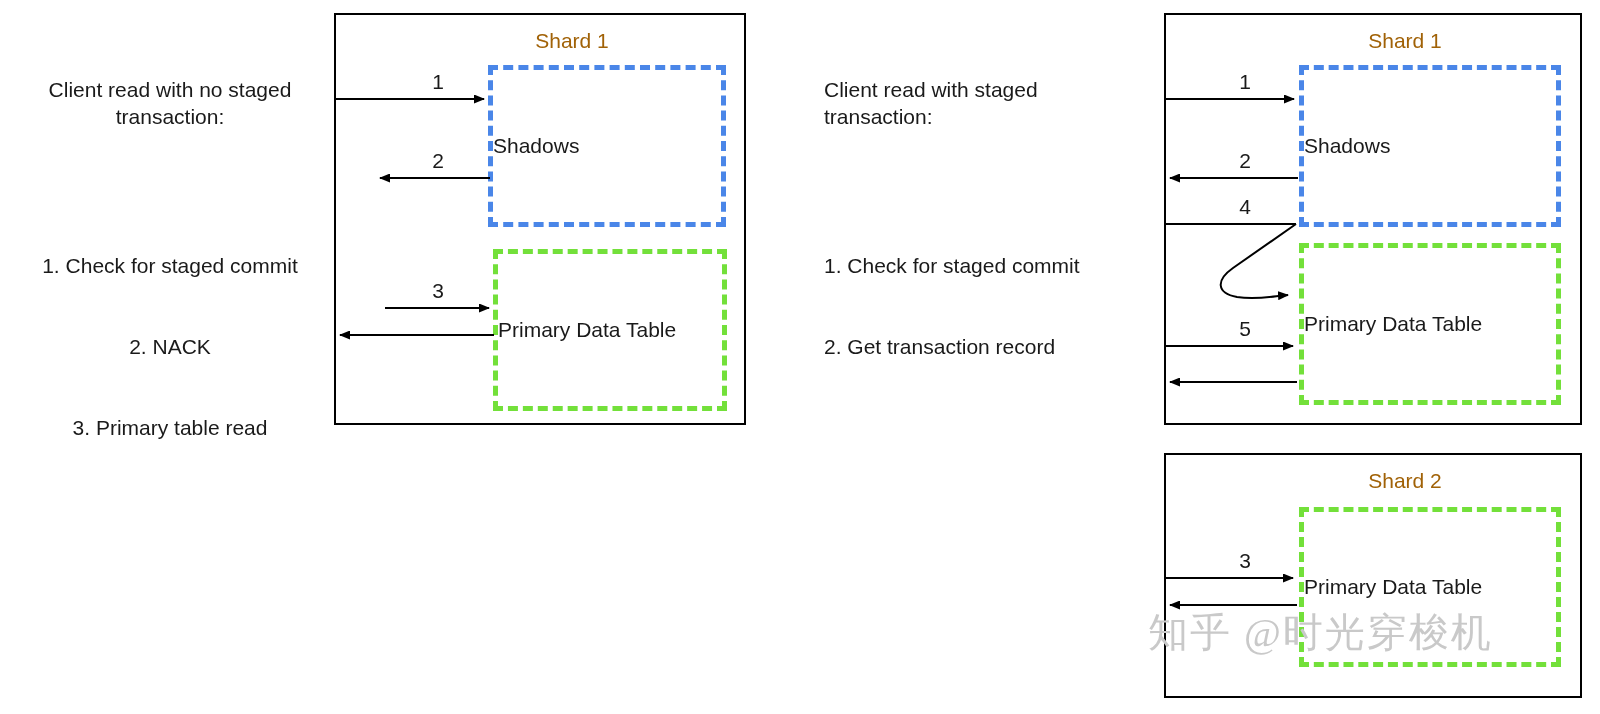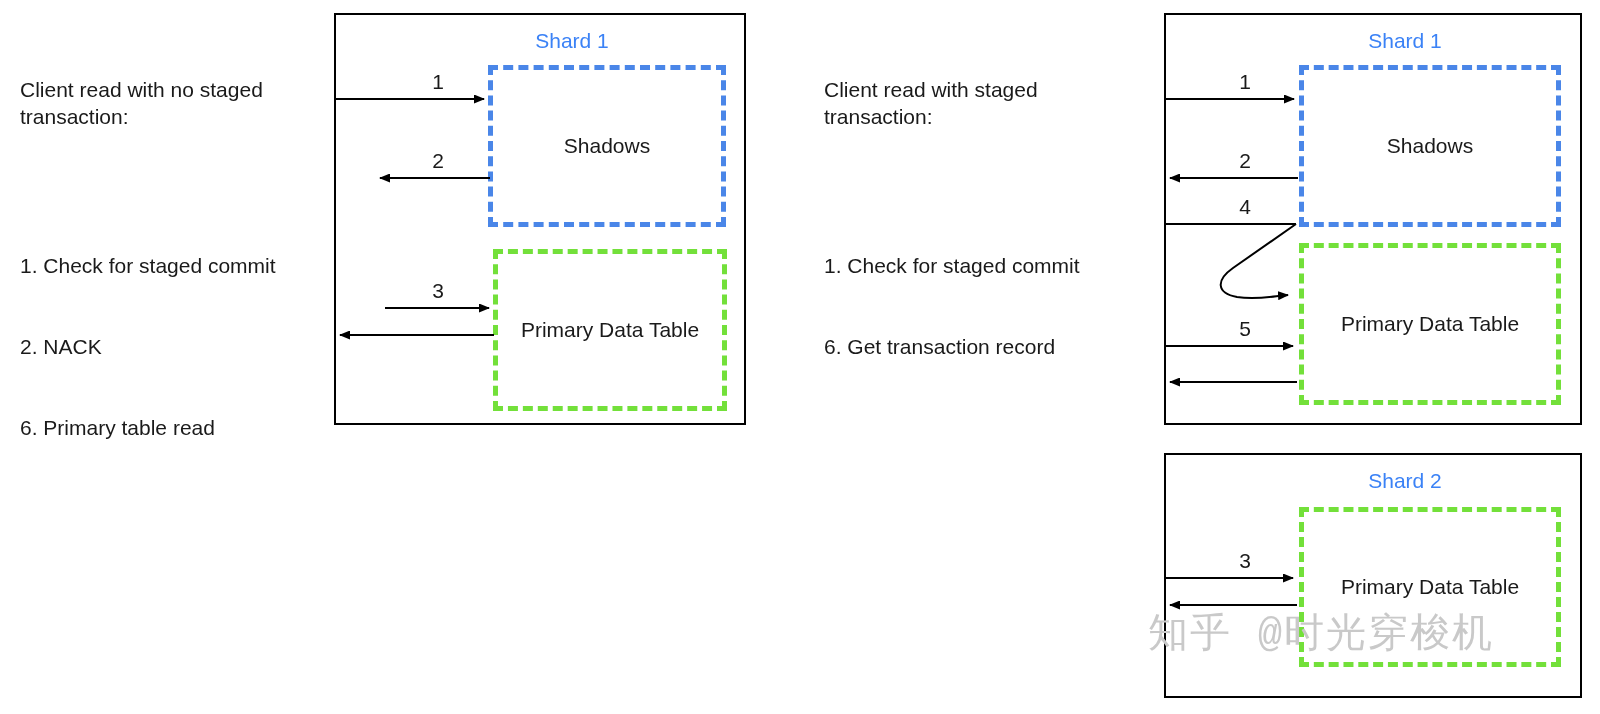--- a/index.html
+++ b/index.html
@@ -26,57 +26,56 @@
     position: absolute;
     font-size: 21px;
     line-height: 27px;
     color: #1a1a1a;
     white-space: pre;
   }
   .caption .title-line { display: block; }
   .caption .gap { display: block; height: 14px; }
   .caption .step { display: block; }
 
-  #caption-left  { left: 20px;  top: 22px;  width: 300px; }
+  #caption-left  { left: 20px;  top: 22px;  width: 300px; text-align: center; }
   #caption-right { left: 824px; top: 22px;  width: 300px; }
 
   
   .shard-box {
     position: absolute;
     border: 2px solid #000000;
     background: #ffffff;
     box-sizing: border-box;
   }
   .shard-title {
     position: absolute;
     top: 14px;
     left: 0;
     width: 100%;
     text-align: center;
     font-size: 21px;
-    color: #3b82f6;
+    color: #a16207;
   }
   
   #shard-left { left: 334px; top: 13px; width: 412px; height: 412px; }
   #shard-left .shard-title { left: 60px; width: 352px; }
   
   #shard-right-1 { left: 1164px; top: 13px; width: 418px; height: 412px; }
   #shard-right-1 .shard-title { left: 60px; width: 358px; }
   
   #shard-right-2 { left: 1164px; top: 453px; width: 418px; height: 245px; }
   #shard-right-2 .shard-title { left: 60px; width: 358px; }
 
   
   .inner-box {
     position: absolute;
     box-sizing: border-box;
     background: transparent;
     display: flex;
     align-items: center;
-    justify-content: center;
   }
   .inner-box .inner-label {
     font-size: 21px;
     color: #1a1a1a;
     white-space: nowrap;
   }
   .inner-box.shadows {
     border: 5px dashed #4a86e8;
   }
   .inner-box.primary {
@@ -110,43 +109,43 @@
 
   
   #watermark {
     position: absolute;
     left: 1148px;
     top: 605px;
     font-size: 40px;
     color: #c9c9c9;
     white-space: nowrap;
     letter-spacing: 2px;
-    font-family: Liberation Mono, monospace;
+    font-family: Liberation Serif, serif;
   }
 </style>
 </head>
 <body>
 
 <div class="canvas">
 
   <div class="caption" id="caption-left">
     <span class="title-line">Client read with no staged
 transaction:</span>
     <span class="gap"></span>
     <span class="step">1. Check for staged commit</span>
     <span class="step">2. NACK</span>
-    <span class="step">6. Primary table read</span>
+    <span class="step">3. Primary table read</span>
   </div>
 
   <div class="caption" id="caption-right">
     <span class="title-line">Client read with staged
 transaction:</span>
     <span class="gap"></span>
     <span class="step">1. Check for staged commit</span>
-    <span class="step">6. Get transaction record</span>
+    <span class="step">2. Get transaction record</span>
   </div>
 
   <div class="shard-box" id="shard-left">
     <div class="shard-title">Shard 1</div>
     <div class="inner-box shadows" id="shadows-left">
       <span class="inner-label">Shadows</span>
     </div>
     <div class="inner-box primary" id="primary-left">
       <span class="inner-label">Primary Data Table</span>
     </div>

